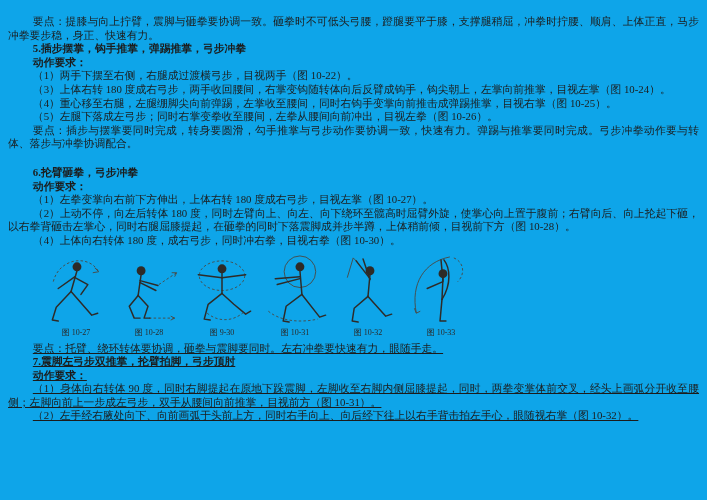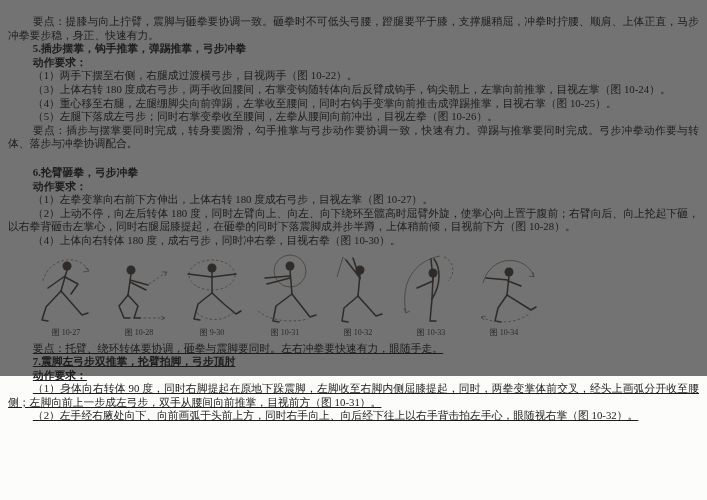--- a/index.html
+++ b/index.html
@@ -3,36 +3,36 @@
 <meta charset="utf-8">
 <style>
   html,body{margin:0;padding:0;}
   body{
     width:707px;height:500px;overflow:hidden;
     background:#fcfcfa;
     font-family:"Liberation Serif","DejaVu Serif",serif;
     color:#1c1c1c;
   }
   .page{
-    position:relative;width:707px;height:376px;background:#737373;
+    position:relative;width:707px;height:500px;background:#0ea5e9;
   }
   .content{
     padding:15px 8px 0 8px;
     font-size:10.8px;line-height:13.6px;
     text-align:justify;
   }
   .content p{
     margin:0;text-indent:2.3em;
   }
   .bold{font-weight:bold;}
   .gap{height:15px;}
   .figstrip{
-    display:flex;flex-direction:row;align-items:flex-end;
+    display:flex;flex-direction:row;
     justify-content:flex-start;
-    padding:4px 0 2px 30px;height:92px;box-sizing:border-box;
+    padding:4px 0 2px 40px;height:92px;box-sizing:border-box;
   }
   .fig{
     width:72px;display:flex;flex-direction:column;align-items:center;
     margin-right:1px;
   }
   .fig svg{display:block;}
   .figlabel{
     font-size:8px;line-height:10px;color:#2a2a2a;
     text-align:center;white-space:nowrap;margin-top:1px;
     font-family:"Liberation Serif","DejaVu Serif",serif;
@@ -149,35 +149,20 @@
         <circle class="head" cx="37" cy="22" r="4.5"></circle>
         <path class="stick" d="M37,26 L36,48"></path>
         <path class="stick" d="M36,48 L34,70 L40,70"></path>
         <path class="stick" d="M36,48 C46,32 44,16 38,8"></path>
         <path class="stick" d="M37,29 L35,8"></path>
         <path class="stick" d="M37,30 L21,37"></path>
       </svg>
       <div class="figlabel">图 10-33</div>
     </div>
 
-    <div class="fig">
-      <svg width="70" height="76" viewBox="0 0 70 76">
-        <path class="thin" d="M14,32 C22,2 58,4 65,26"></path>
-        <path class="thin" d="M65,26 l-1,-5 M65,26 l-5,-1"></path>
-        <circle class="head" cx="40" cy="21" r="4.5"></circle>
-        <path class="stick" d="M40,25 L38,44"></path>
-        <path class="stick" d="M39,29 L17,27"></path>
-        <path class="stick" d="M39,30 L52,35"></path>
-        <path class="stick" d="M38,44 L62,59 L67,56"></path>
-        <path class="stick" d="M38,44 L29,57 L26,70 L32,71"></path>
-        <path class="dash" d="M12,66 C28,74 48,72 60,63"></path>
-        <path class="thin" d="M12,66 l5,-1 M12,66 l3,3"></path>
-      </svg>
-      <div class="figlabel">图 10-34</div>
-    </div>
 
   </div>
 
   <div class="content" style="padding-top:2px;text-decoration:underline;">
     <p>要点：托臂、绕环转体要协调，砸拳与震脚要同时。左右冲拳要快速有力，眼随手走。</p>
     <p class="bold">7.震脚左弓步双推掌，抡臂拍脚，弓步顶肘</p>
     <p class="bold">动作要求：</p>
     <p>（1）身体向右转体 90 度，同时右脚提起在原地下跺震脚，左脚收至右脚内侧屈膝提起，同时，两拳变掌体前交叉，经头上画弧分开收至腰侧；左脚向前上一步成左弓步，双手从腰间向前推掌，目视前方（图 10-31）。</p>
     <p>（2）左手经右腋处向下、向前画弧于头前上方，同时右手向上、向后经下往上以右手背击拍左手心，眼随视右掌（图 10-32）。</p>
   </div>

